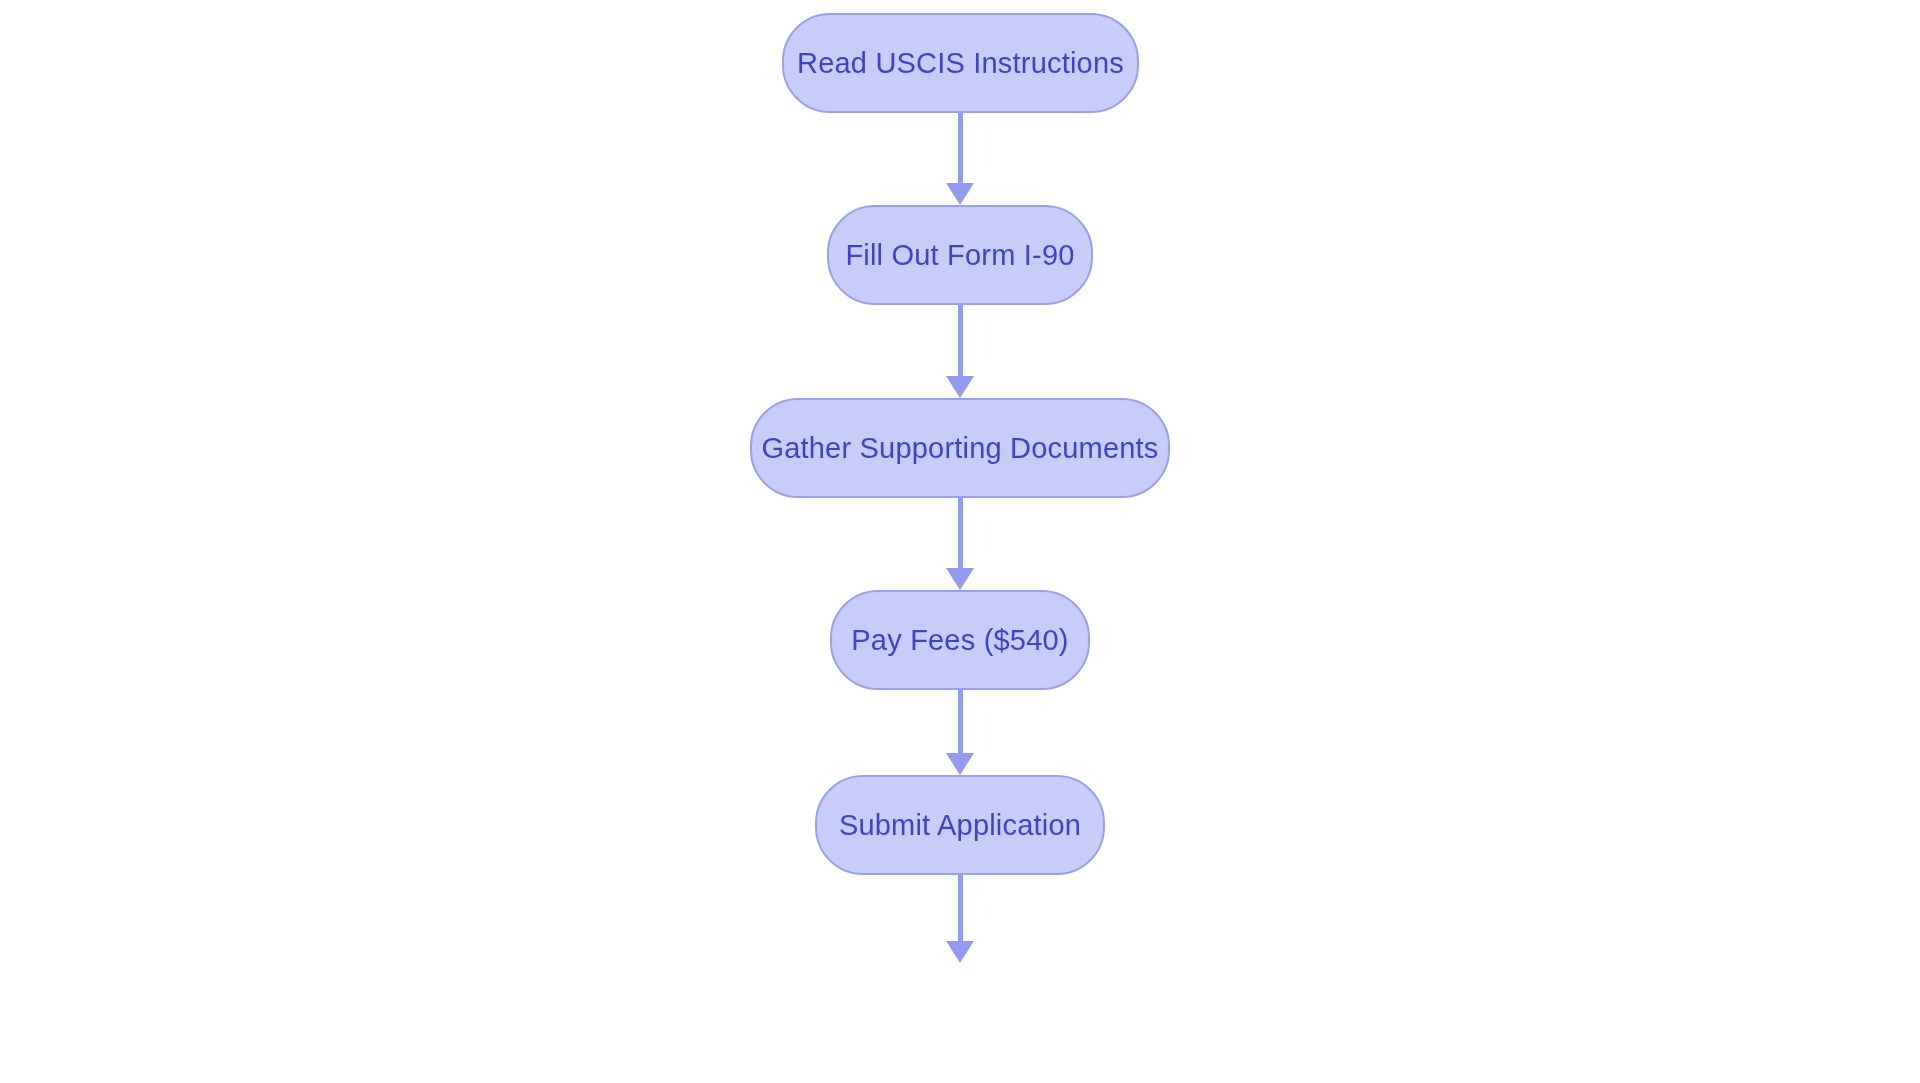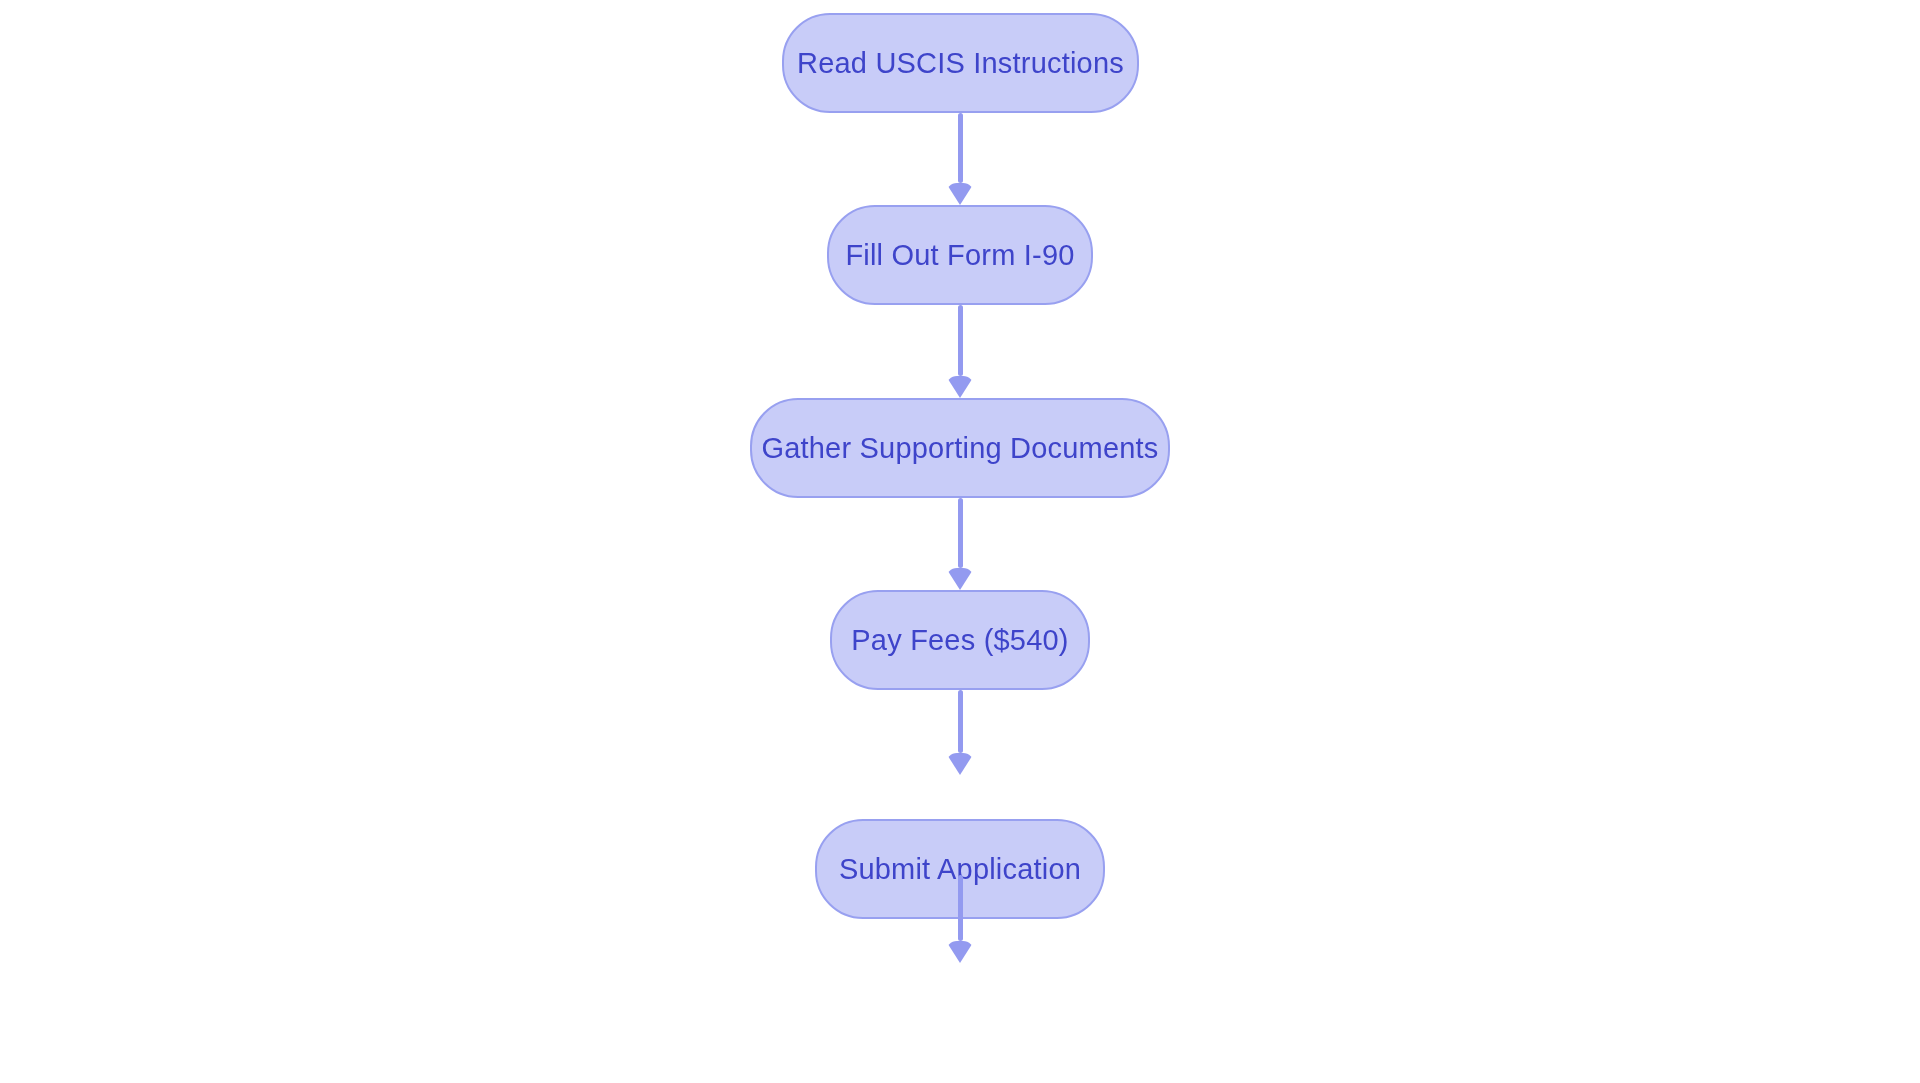--- a/index.html
+++ b/index.html
@@ -2,21 +2,21 @@
 <html style="--page-bg: #ffffff; --node-fill: #c8ccf8; --node-border: #98a0f0; --node-text: #3e44ca; --arrow-color: #939af0;"><head>
 <meta charset="utf-8">
 <style>
   :root{
     --node-fill:#c8ccf8;
     --node-border:#98a0f0;
     --node-text:#3e44ca;
     --arrow-color:#939af0;
     --page-bg:#ffffff;
   }
-  *{margin:0;padding:0;box-sizing:border-box;border-radius:16px;}
+  *{margin:0;padding:0;box-sizing:border-box;}
   html,body{width:1920px;height:1083px;background:var(--page-bg);overflow:hidden;}
   body{font-family:"Liberation Sans","DejaVu Sans",sans-serif;}
 
   .stage{position:relative;width:1920px;height:1083px;background:var(--page-bg);}
 
   .node{
     position:absolute;
     height:100px;
     background:var(--node-fill);
     border:2px solid var(--node-border);
@@ -26,21 +26,21 @@
     justify-content:center;
     color:var(--node-text);
     font-size:29px;
     letter-spacing:0.2px;
     white-space:nowrap;
   }
   .n1{left:782px;top:13px; width:357px;}
   .n2{left:827px;top:205px;width:266px;}
   .n3{left:750px;top:398px;width:420px;}
   .n4{left:830px;top:590px;width:260px;align-items:center;}
-  .n5{left:815px;top:775px;width:290px;margin-top:44px;}
+  .n5{left:815px;top:775px;width:290px;}
   .n6{left:744px;top:963px;width:432px;}
 
   .arrow{
     position:absolute;
     left:946px;
     width:28px;
     display:flex;
     flex-direction:column;
     align-items:center;
   }

